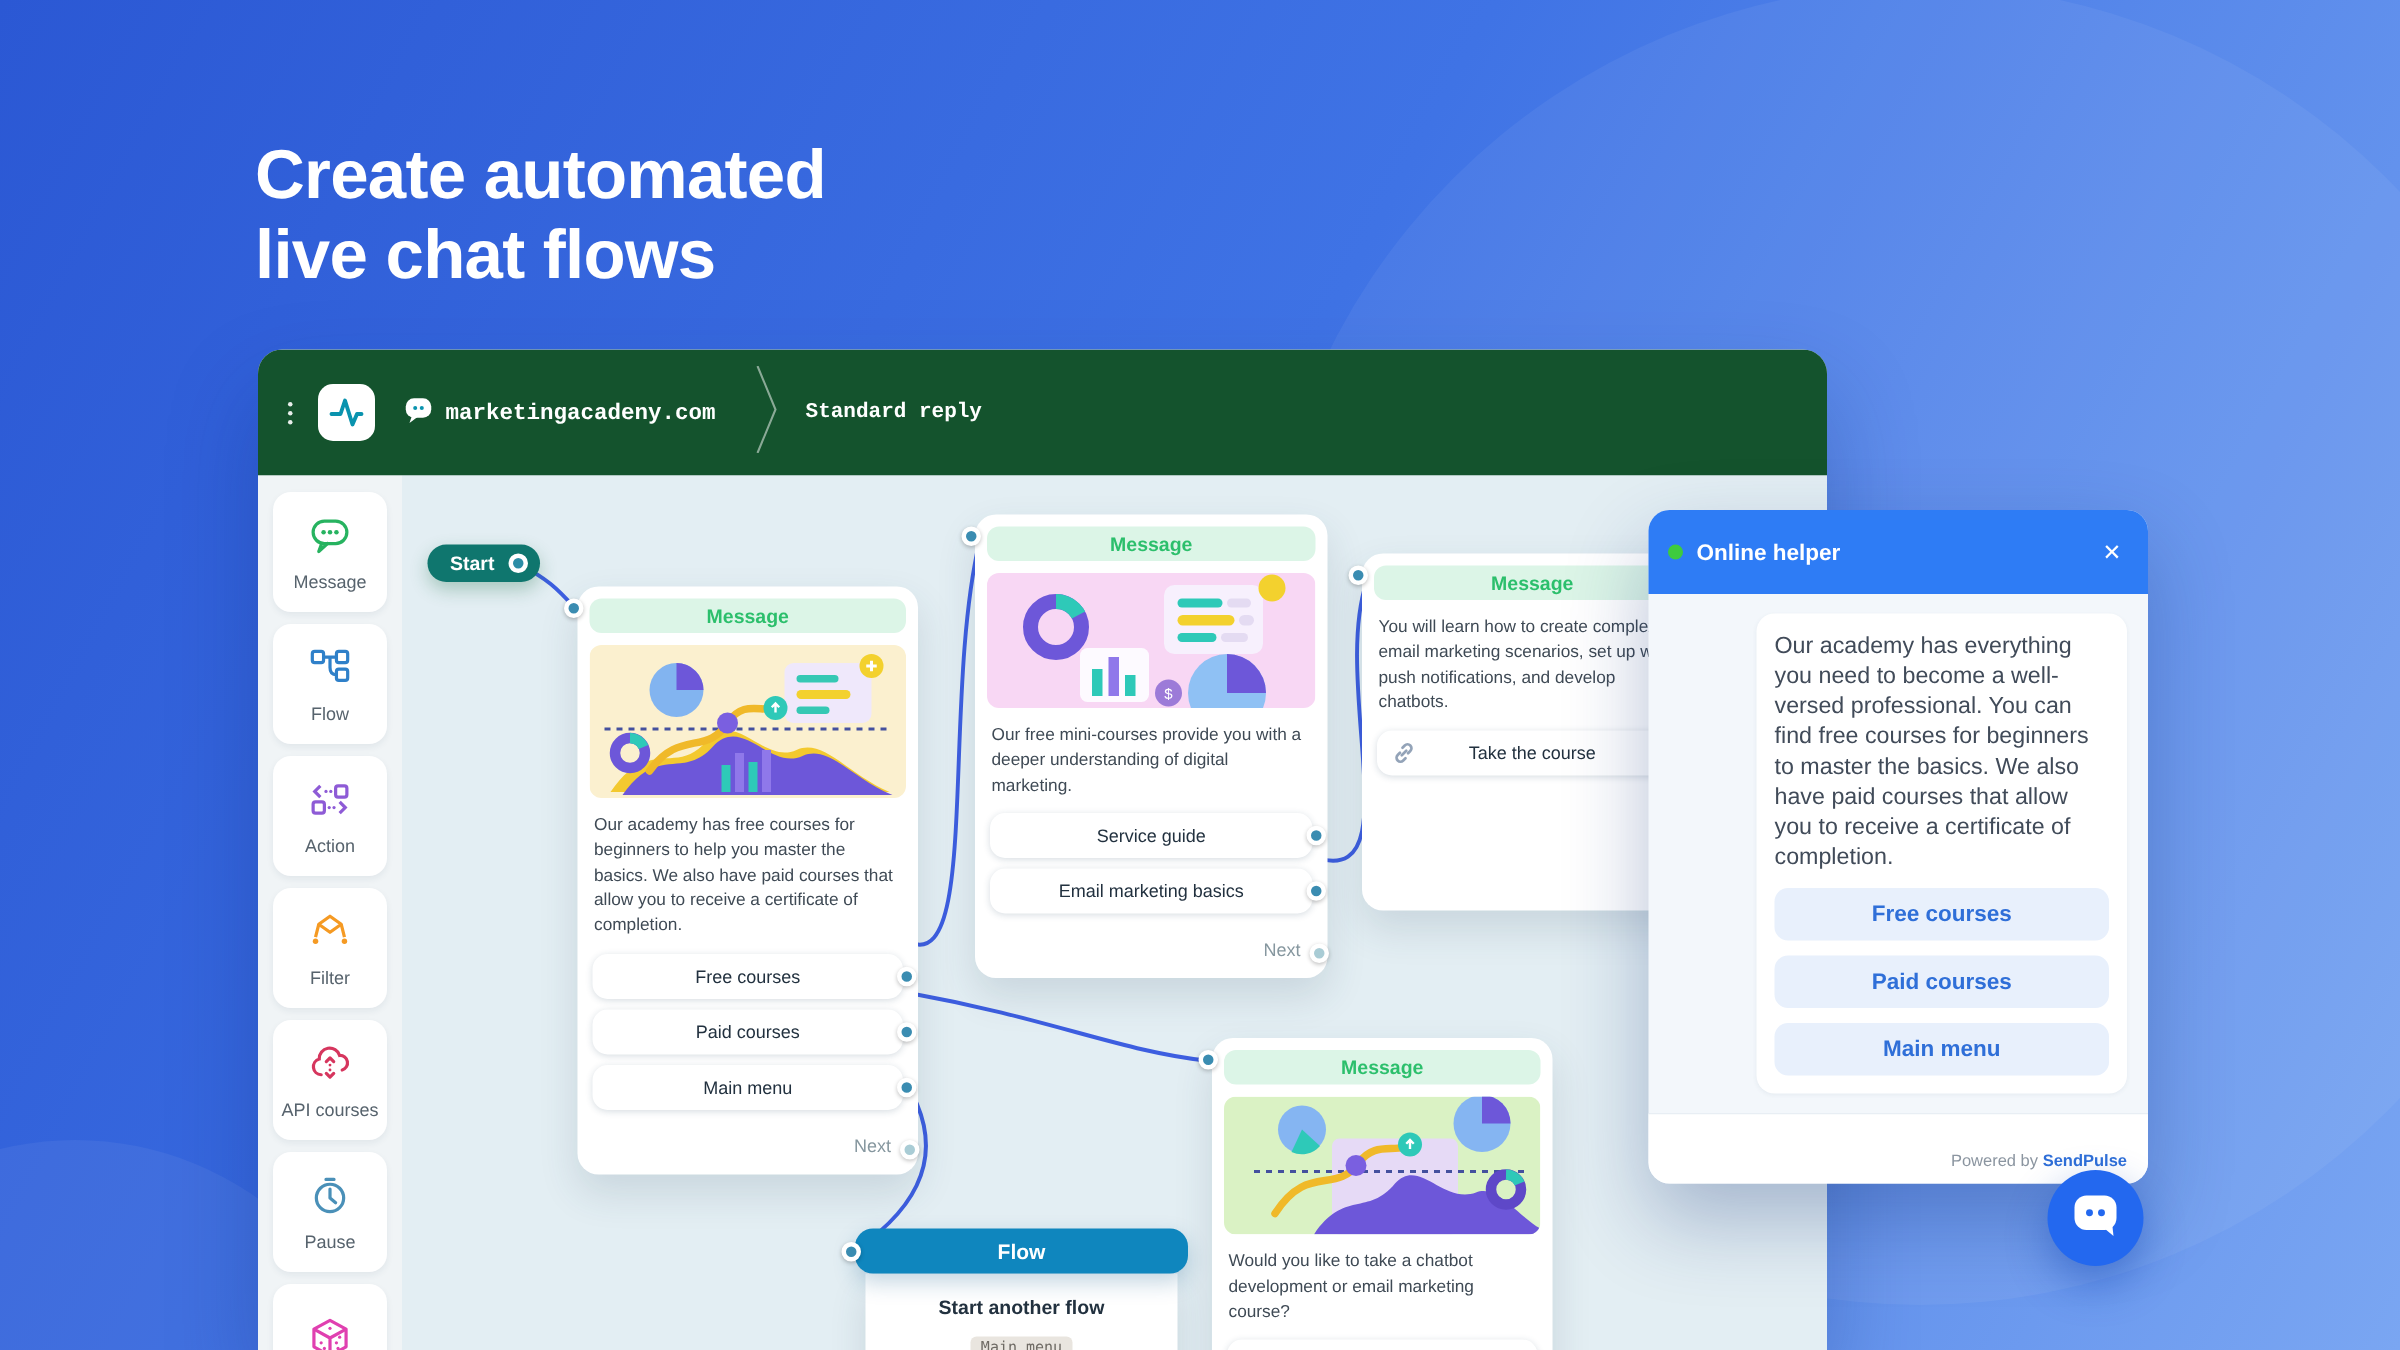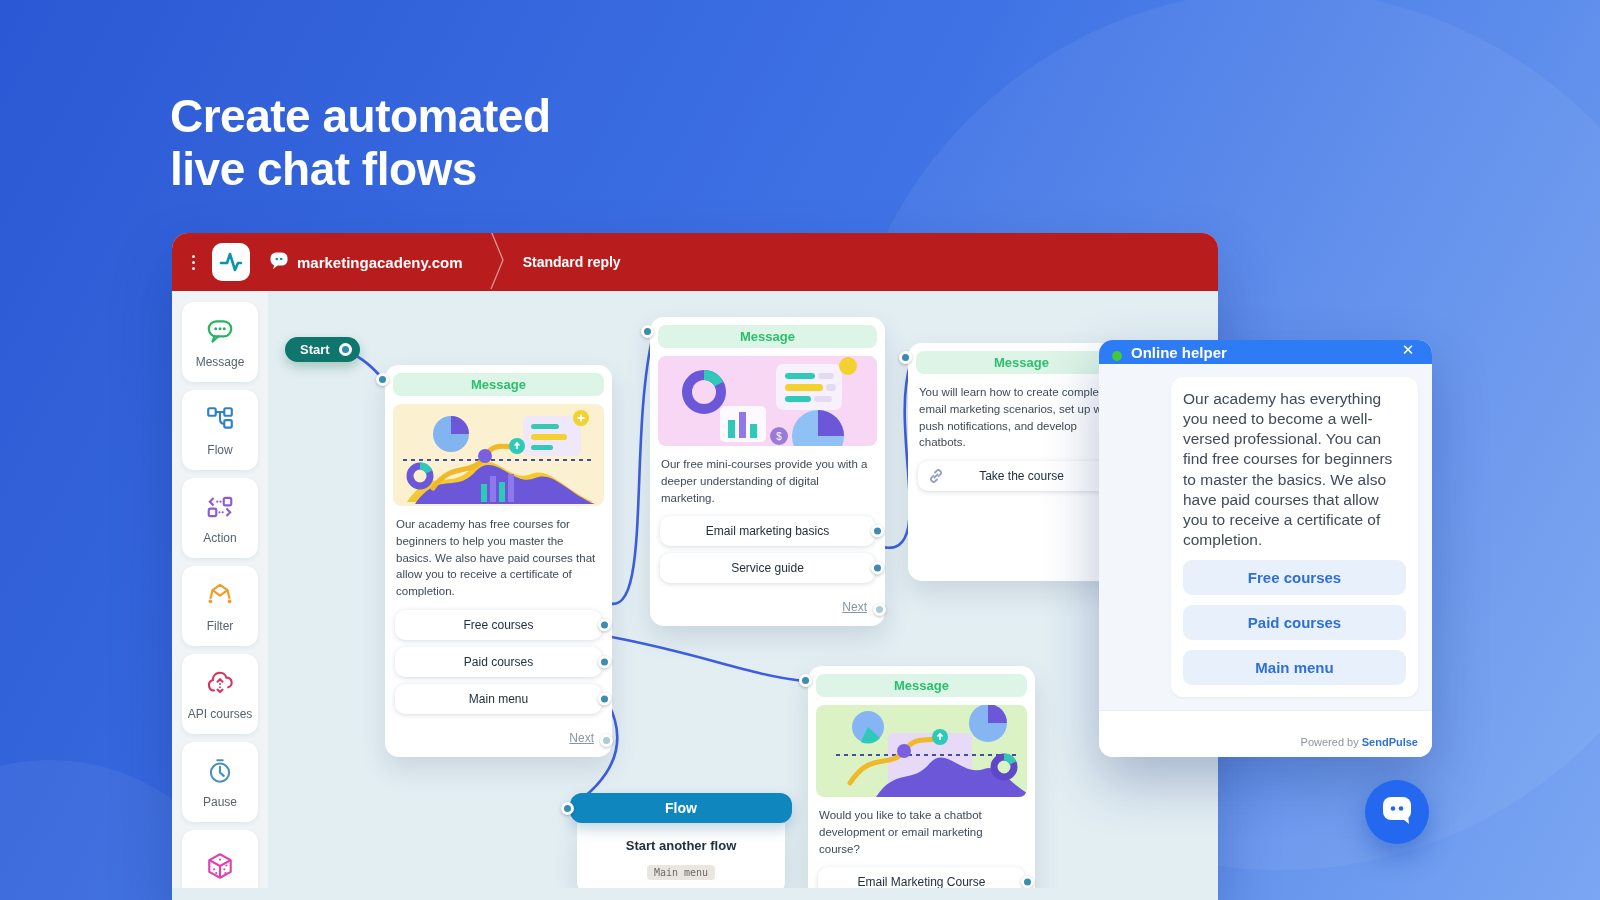--- a/index.html
+++ b/index.html
@@ -14,21 +14,21 @@
   .bg-c2 { left:-160px; top:760px; width:420px; height:420px; }
 
   
   .hero { position:absolute; left:170px; top:90px; color:#fff; }
   .hero h1 { font-size:46px; line-height:1.15; font-weight:800; letter-spacing:-.5px; }
 
   
   .app { position:absolute; left:172px; top:233px; width:1046px; height:667px;
          border-radius:16px 16px 0 0; overflow:hidden;
          box-shadow:0 30px 60px rgba(10,40,120,.28); background:#e3eef3; z-index:2; }
-  .app-header { height:58px; background:#b91c1c; display:flex; align-items:center; padding:0 16px; gap:13px; }
+  .app-header { height:84px; background:#14532d; display:flex; align-items:center; padding:0 16px; gap:13px;font-family:Liberation Mono, monospace; }
   .kebab { display:flex; flex-direction:column; gap:3px; padding:4px; cursor:pointer; }
   .kebab i { width:3px; height:3px; border-radius:50%; background:rgba(255,255,255,.9); }
   .logo { width:38px; height:38px; background:#fff; border-radius:10px; display:flex; align-items:center; justify-content:center; }
   .domain-wrap { display:flex; align-items:center; gap:8px; margin-left:6px; }
   .domain-wrap .txt { color:#fff; font-weight:700; font-size:15px; }
   .crumb-sep { margin:0 6px 0 14px; }
   .flow-name { color:#fff; font-weight:700; font-size:14px; }
 
   .app-body { display:flex; height:597px; }
   .sidebar { width:96px; background:#f0f4f6; padding:11px 10px; display:flex; flex-direction:column; gap:8px; overflow:hidden; }
@@ -53,37 +53,37 @@
   .node-body { font-size:11.5px; color:#3f4a55; line-height:1.46; padding:10px 3px 2px; }
   .chips { margin-top:8px; }
   .chip { position:relative; background:#fff; border-radius:10px; text-align:center; font-weight:400; font-size:12px;
           color:#22313f; padding:8px 0; box-shadow:0 1px 5px rgba(30,60,90,.18); margin:7px 2px; cursor:pointer; }
   .chip .link-ic { position:absolute; left:10px; top:50%; transform:translateY(-50%); line-height:0; }
   .port { position:absolute; width:13px; height:13px; border-radius:50%; background:#3a8cb1;
           border:3px solid #fff; box-shadow:0 1px 3px rgba(0,0,0,.25); cursor:crosshair; }
   .chip .port { right:-9px; top:50%; transform:translateY(-50%); }
   .port.pale { background:#a9ccd5; }
   .port.input { left:-9px; top:8px; }
-  .next-row { position:relative; text-align:right; color:#86979f; font-size:12px; padding:10px 10px 4px 0;text-decoration:underline; }
+  .next-row { position:relative; text-align:right; color:#86979f; font-size:12px; padding:10px 10px 4px 0; }
   .next-row .port { right:-9px; top:auto; bottom:2px; }
 
   .flow-node { position:absolute; width:222px; cursor:grab; }
   .flow-head { position:relative; background:#0f86be; color:#fff; font-weight:700; font-size:14px; text-align:center;
                border-radius:12px; padding:7px 0; box-shadow:0 6px 14px rgba(20,90,140,.25); z-index:1; }
   .flow-head .port.input { top:9px; }
   .flow-body { margin:0 7px; background:#fff; border-radius:0 0 12px 12px; box-shadow:0 12px 24px rgba(40,70,90,.14);
                text-align:center; padding:15px 0 14px; }
   .flow-title { font-weight:700; font-size:13px; color:#22313f; }
   .tag { font-family:"DejaVu Sans Mono", monospace; font-size:10px; background:#e9e5df; color:#6e6a64;
          padding:2px 7px; border-radius:4px; display:inline-block; margin-top:12px; }
 
   
   .widget { position:absolute; left:1099px; top:340px; width:333px; border-radius:14px; background:#f3f7fb;
             box-shadow:0 24px 55px rgba(20,50,120,.30); z-index:6; }
-  .widget-head { height:24px; background:#2e7cf5; border-radius:14px 14px 0 0; display:flex; align-items:flex-end;
+  .widget-head { height:56px; background:#2e7cf5; border-radius:14px 14px 0 0; display:flex; align-items:center;
                  padding:3px 13px; gap:9px; }
   .status-dot { width:10px; height:10px; background:#3ecb3e; border-radius:50%; }
   .widget-title { color:#fff; font-weight:700; font-size:15px; flex:1; }
   .close-btn { color:#fff; font-size:15px; width:22px; height:22px; display:flex; align-items:center;
                justify-content:center; cursor:pointer; }
   .widget-body { padding:13px 14px; }
   .bubble { margin-left:58px; background:#fff; border-radius:12px; padding:12px;
             box-shadow:0 1px 3px rgba(50,80,120,.07); }
   .bubble p { font-size:15.5px; color:#414b59; line-height:1.3; }
   .qr { background:#e8f0fc; color:#2f6fd8; font-weight:700; font-size:15px; text-align:center; border-radius:9px;
@@ -305,22 +305,22 @@
               <rect x="81" y="56" width="7" height="26" fill="#8f78ea"></rect>
               <rect x="92" y="68" width="7" height="14" fill="#2ec9b8"></rect>
               <circle cx="160" cy="80" r="26" fill="#8fc1f4"></circle>
               <path d="M160 80 L160 54 A26 26 0 0 1 186 80 Z" fill="#6d57d9"></path>
               <circle cx="121" cy="80" r="9" fill="#9c7bd8"></circle>
               <text x="121" y="84" font-size="10" fill="#fff" text-anchor="middle" font-family="Liberation Sans">$</text>
             </svg>
         </div>
         <div class="node-body">Our free mini-courses provide you with a deeper understanding of digital marketing.</div>
         <div class="chips">
+          <div class="chip"><span>Service guide</span><span class="port"></span></div>
           <div class="chip"><span>Email marketing basics</span><span class="port"></span></div>
-          <div class="chip"><span>Service guide</span><span class="port"></span></div>
         </div>
         <div class="next-row"><span>Next</span><span class="port pale"></span></div>
       </div>
 
       <div class="node" style="left:640px; top:52px; width:227px; min-height:238px;">
         <span class="port input"></span>
         <div class="node-head">Message</div>
         <div class="node-body">You will learn how to create complex email marketing scenarios, set up web push notifications, and develop chatbots.</div>
         <div class="chips">
           <div class="chip">

